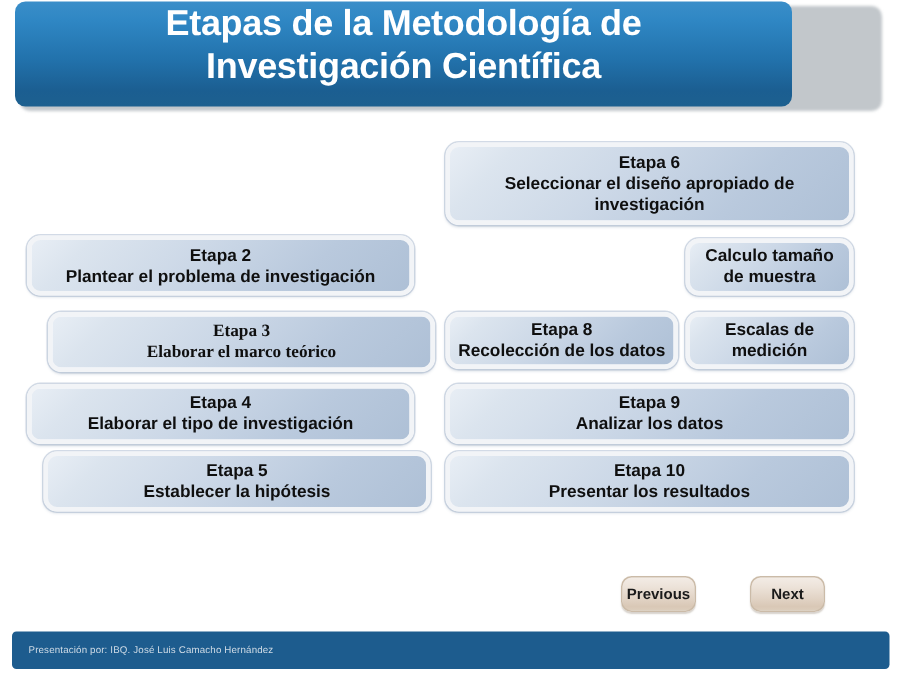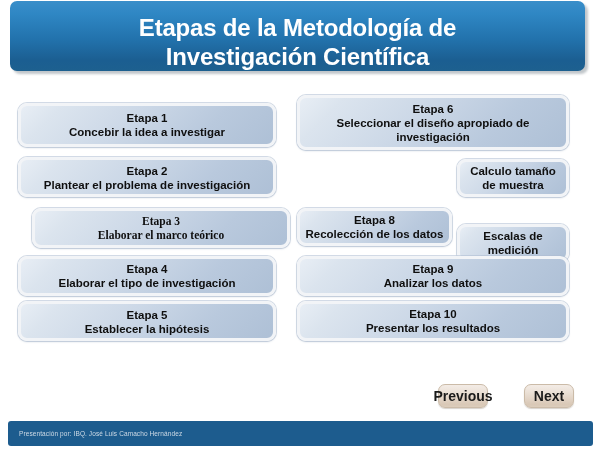--- a/index.html
+++ b/index.html
@@ -23,26 +23,26 @@
     width: 575px;
     height: 70px;
     background: rgba(120,130,140,0.45);
     border-radius: 7px;
     filter: blur(1px);
   }
   .header {
     position: absolute;
     left: 10px;
     top: 1px;
-    width: 575px;
+    width: 518px;
     height: 70px;
     border-radius: 7px;
     background: linear-gradient(to bottom, #3a8ec9 0%, #2f87c4 18%, #2272ac 55%, #1b5e91 85%, #1d608f 100%);
     display: flex;
-    align-items: flex-end;
+    align-items: flex-start;
     justify-content: center;
     box-sizing: border-box;
   }
   .header-title {
     color: #ffffff;
     font-size: 24px;
     font-weight: bold;
     line-height: 29px;
     text-align: center;
     letter-spacing: -0.2px;
@@ -94,25 +94,24 @@
     box-sizing: border-box;
     width: 50px;
     height: 24px;
     border-radius: 7px;
     background: linear-gradient(to bottom, #f3ece6 0%, #ece2d8 30%, #e2d4c6 62%, #d9c8b6 88%, #dccdbc 100%);
     border: 1px solid #cbbba8;
     box-shadow: 0 1px 1px rgba(140,125,110,0.35);
     display: flex;
     align-items: center;
     justify-content: center;
-    font-size: 14px;
+    font-size: 10px;
     font-weight: bold;
     color: #1a1a1a;
     cursor: pointer;
-    margin-left: 24px;
   }
   #btn-previous { left: 414px; top: 384px; }
   #btn-next { left: 500px; top: 384px; }
 
   
   .footer-bar {
     position: absolute;
     left: 8px;
     top: 421px;
     width: 585px;
@@ -136,62 +135,58 @@
 <div class="header-shadow"></div>
 <div class="header">
   <div class="header-title">
     <span>Etapas de la Metodología de</span><br>
     <span>Investigación Científica</span>
   </div>
 </div>
 
 <div class="boxes-layer">
 
-  <div class="stage-box" id="lbox0" style="left:18px; top:103px; width:258px; height:44px;">
-    <div class="stage-title">Etapa 1</div>
-    <div class="stage-desc">Concebir la idea a investigar</div>
-  </div>
 
   <div class="stage-box" id="lbox1" style="left:18px; top:157px; width:258px; height:40px;justify-content:flex-end;">
     <div class="stage-title">Etapa 2</div>
     <div class="stage-desc">Plantear el problema de investigación</div>
   </div>
 
   <div class="stage-box" id="lbox2" style="left:32px; top:208px; width:258px; height:40px;font-family:Liberation Serif, serif;">
     <div class="stage-title">Etapa 3</div>
     <div class="stage-desc">Elaborar el marco teórico</div>
   </div>
 
   <div class="stage-box" id="lbox3" style="left:18px; top:256px; width:258px; height:40px;">
     <div class="stage-title">Etapa 4</div>
     <div class="stage-desc">Elaborar el tipo de investigación</div>
   </div>
 
-  <div class="stage-box" id="lbox4" style="left:18px; top:301px; width:258px; height:40px;justify-content:flex-end;">
+  <div class="stage-box" id="lbox4" style="left:29px; top:301px; width:258px; height:40px;">
     <div class="stage-title">Etapa 5</div>
     <div class="stage-desc">Establecer la hipótesis</div>
   </div>
 
   <div class="stage-box" id="rbox0" style="left:297px; top:95px; width:272px; height:55px;">
     <div class="stage-title">Etapa 6</div>
     <div class="stage-desc" style="max-width:215px;">Seleccionar el diseño apropiado de investigación</div>
   </div>
 
 
   <div class="stage-box side-box" id="sbox0" style="left:457px; top:159px; width:112px; height:38px;">
     <div class="stage-desc">Calculo tamaño</div>
     <div class="stage-desc">de muestra</div>
   </div>
 
   <div class="stage-box" id="rbox2" style="left:297px; top:208px; width:155px; height:38px;">
     <div class="stage-title">Etapa 8</div>
     <div class="stage-desc">Recolección de los datos</div>
   </div>
 
-  <div class="stage-box side-box" id="sbox1" style="left:457px; top:224px; width:112px; height:38px;align-items:center;">
+  <div class="stage-box side-box" id="sbox1" style="left:457px; top:208px; width:112px; height:38px;align-items:center;">
     <div class="stage-desc">Escalas de</div>
     <div class="stage-desc">medición</div>
   </div>
 
   <div class="stage-box" id="rbox3" style="left:297px; top:256px; width:272px; height:40px;">
     <div class="stage-title">Etapa 9</div>
     <div class="stage-desc">Analizar los datos</div>
   </div>
 
   <div class="stage-box" id="rbox4" style="left:297px; top:301px; width:272px; height:40px;">

